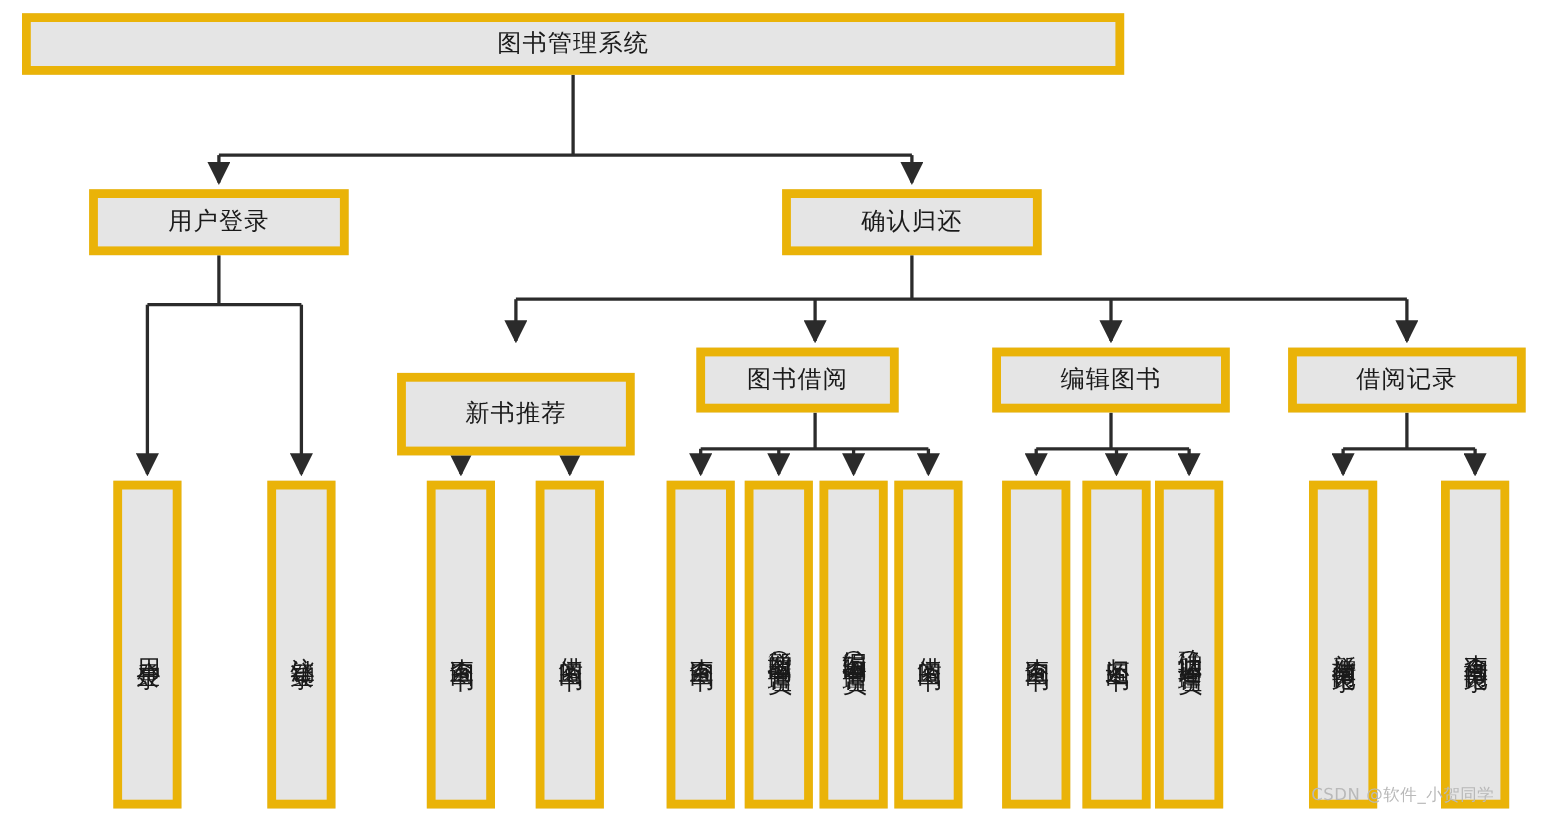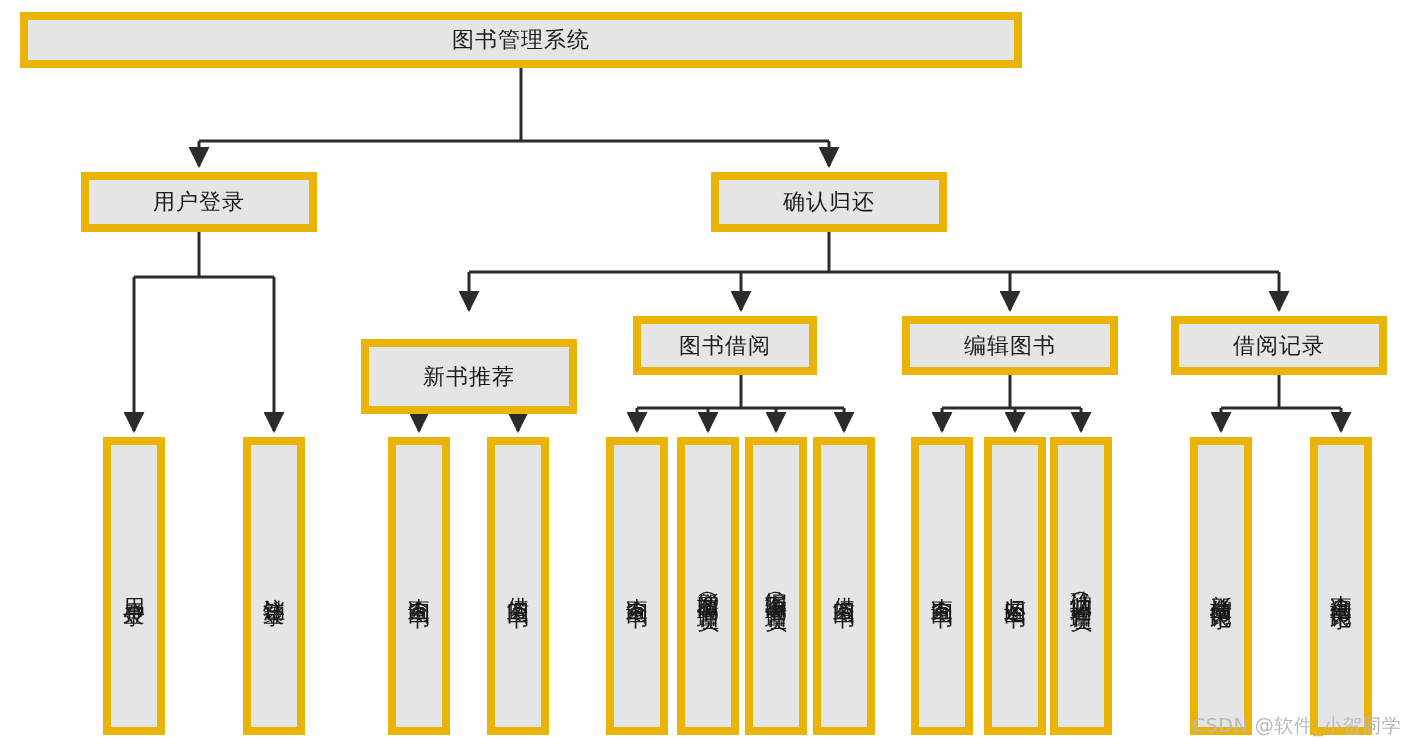--- a/index.html
+++ b/index.html
@@ -51,21 +51,21 @@
     white-space: nowrap;
   }
   .node.vert > span {
     writing-mode: vertical-rl;
     text-orientation: upright;
     display: block;
   }
   .watermark {
     position: absolute;
     color: #b9b9b9;
-    font-size: 19px;
+    font-size: 15px;
     white-space: nowrap;
     letter-spacing: 0.5px;
   }
 </style>
 </head>
 <body>
 
 <div id="canvas">
 
   <svg class="edges" viewBox="0 0 1405 747" xmlns="http://www.w3.org/2000/svg">

